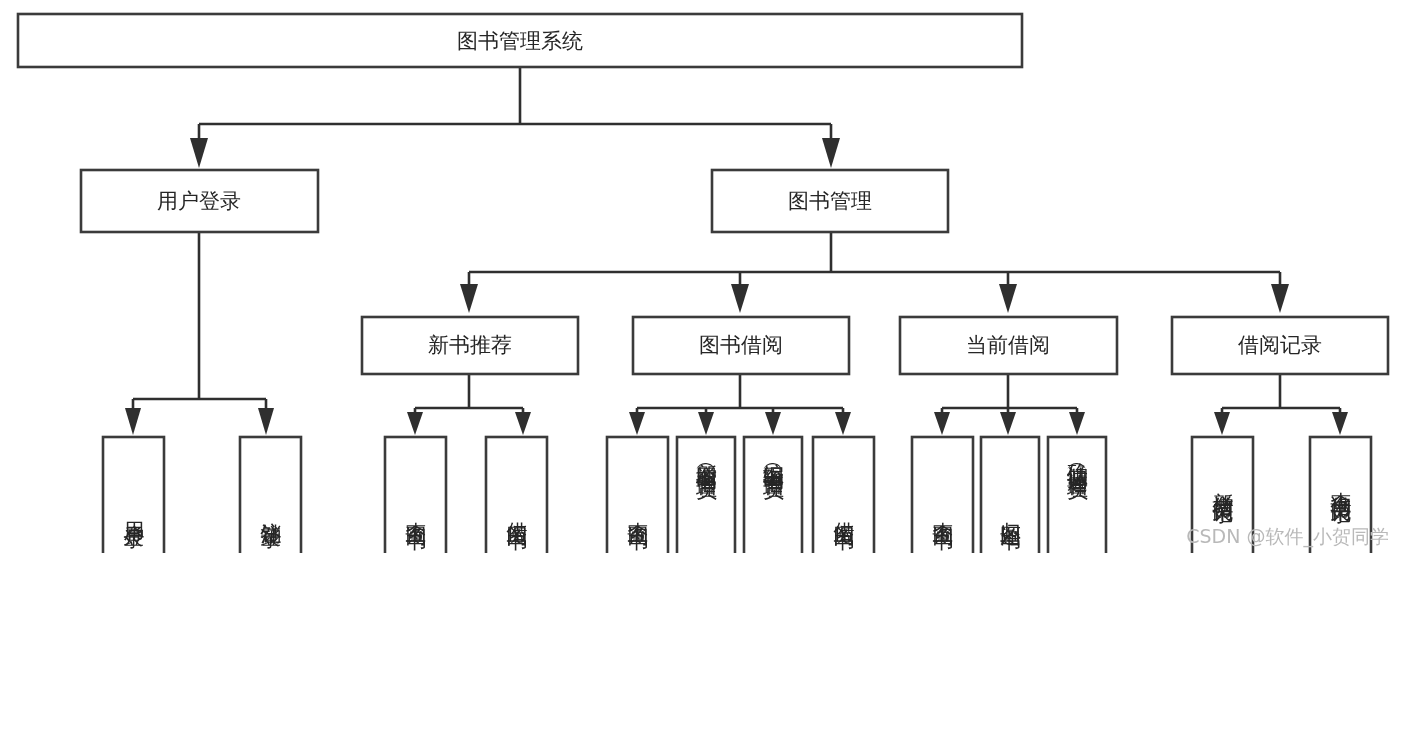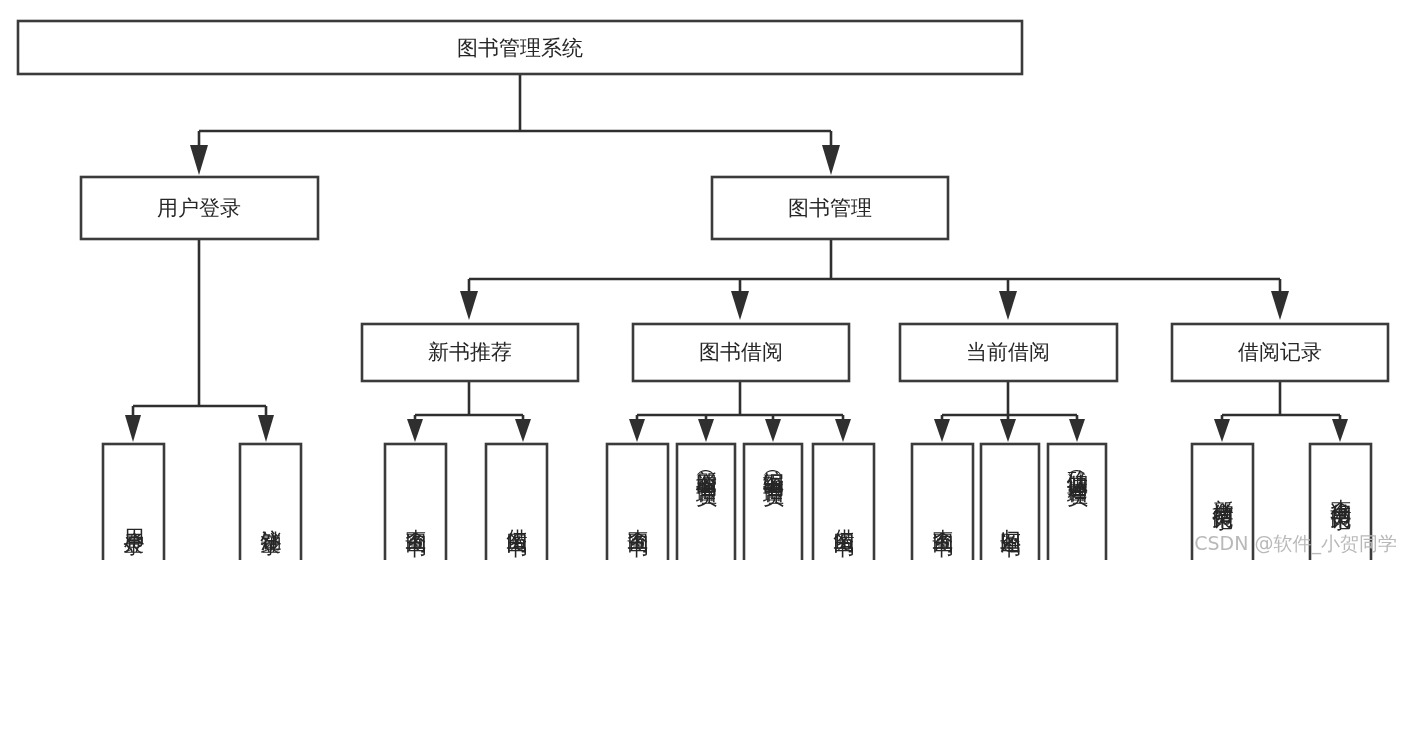--- a/index.html
+++ b/index.html
@@ -10,21 +10,20 @@
   }
   body {
     font-family: "DejaVu Sans", "Liberation Sans", sans-serif;
   }
   #diagram-root {
     position: relative;
     width: 1405px;
     height: 553px;
     background: #ffffff;
     overflow: hidden;
-    margin-top: 7px;
   }
   svg.diagram-canvas {
     position: absolute;
     top: 0;
     left: 0;
     width: 1405px;
     height: 747px;
     display: block;
   }
   .node-box {
@@ -62,21 +61,21 @@
     font-family: "DejaVu Sans", "Liberation Sans", sans-serif;
     font-size: 21px;
     line-height: 1.18;
     letter-spacing: 2.5px;
     color: #262626;
     white-space: nowrap;
     text-align: left;
   }
   .watermark {
     position: absolute;
-    right: 8px;
+    right: 16px;
     bottom: 3px;
     font-family: "DejaVu Sans", "Liberation Sans", sans-serif;
     font-size: 19px;
     color: #b9b9b9;
     white-space: nowrap;
     user-select: none;
   }
 </style>
 </head>
 <body>

